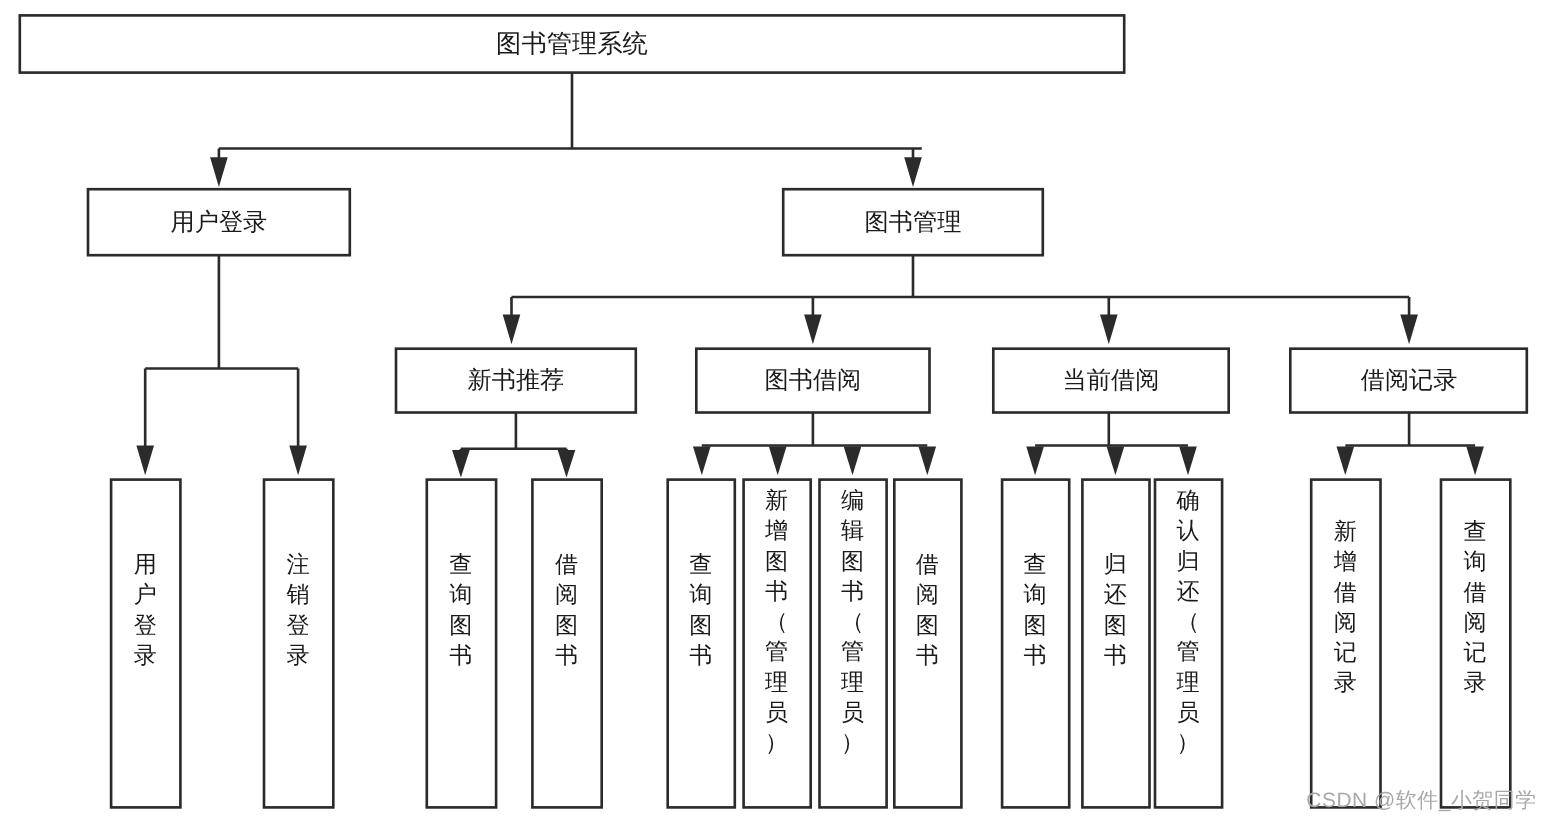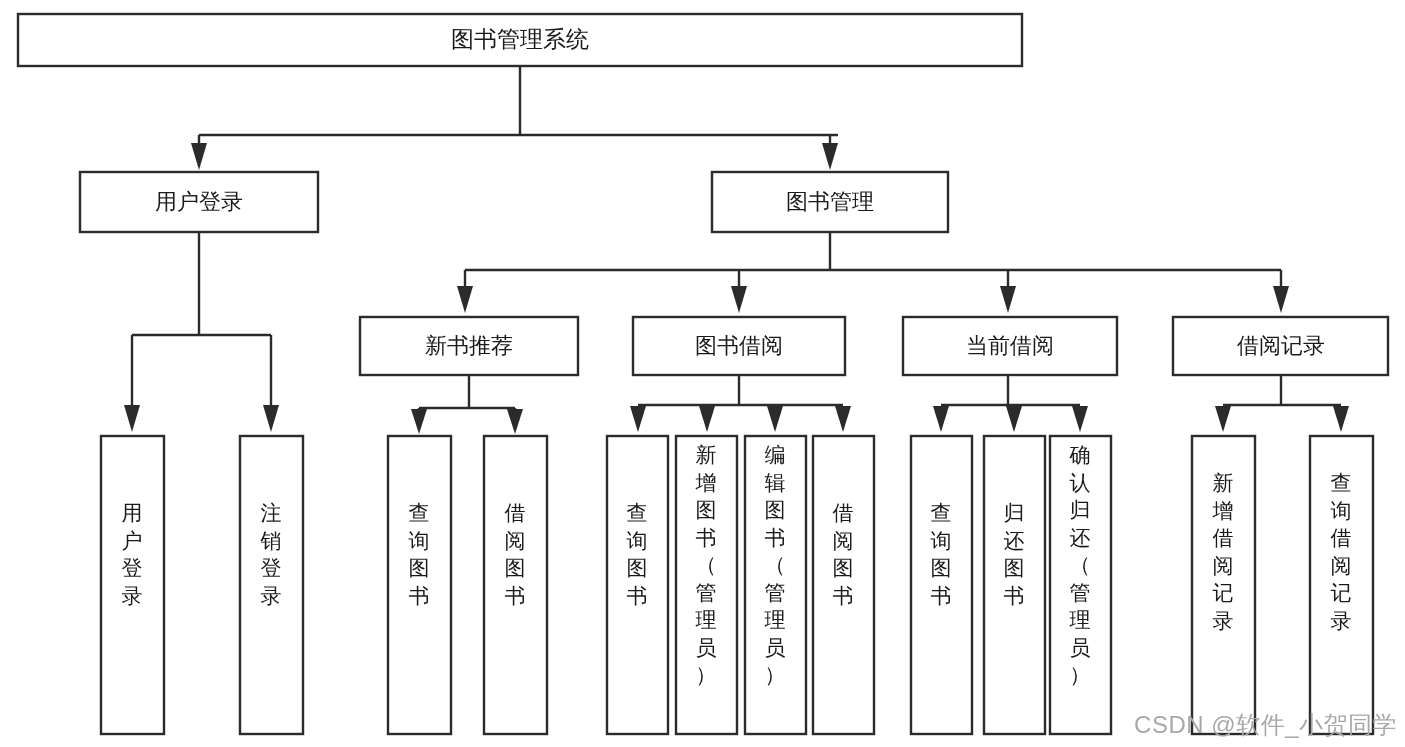--- a/index.html
+++ b/index.html
@@ -53,21 +53,21 @@
   }
   .arrow-head {
     fill: #2b2b2b;
     stroke: none;
   }
   .watermark {
     position: absolute;
     right: 8px;
     bottom: 6px;
     font-family: "Liberation Sans", "DejaVu Sans", sans-serif;
-    font-size: 24px;
+    font-size: 19px;
     color: #a8a8a8;
     letter-spacing: 0.5px;
     white-space: nowrap;
     pointer-events: none;
   }
 </style>
 </head>
 <body>
 
 <div id="diagram-root">

